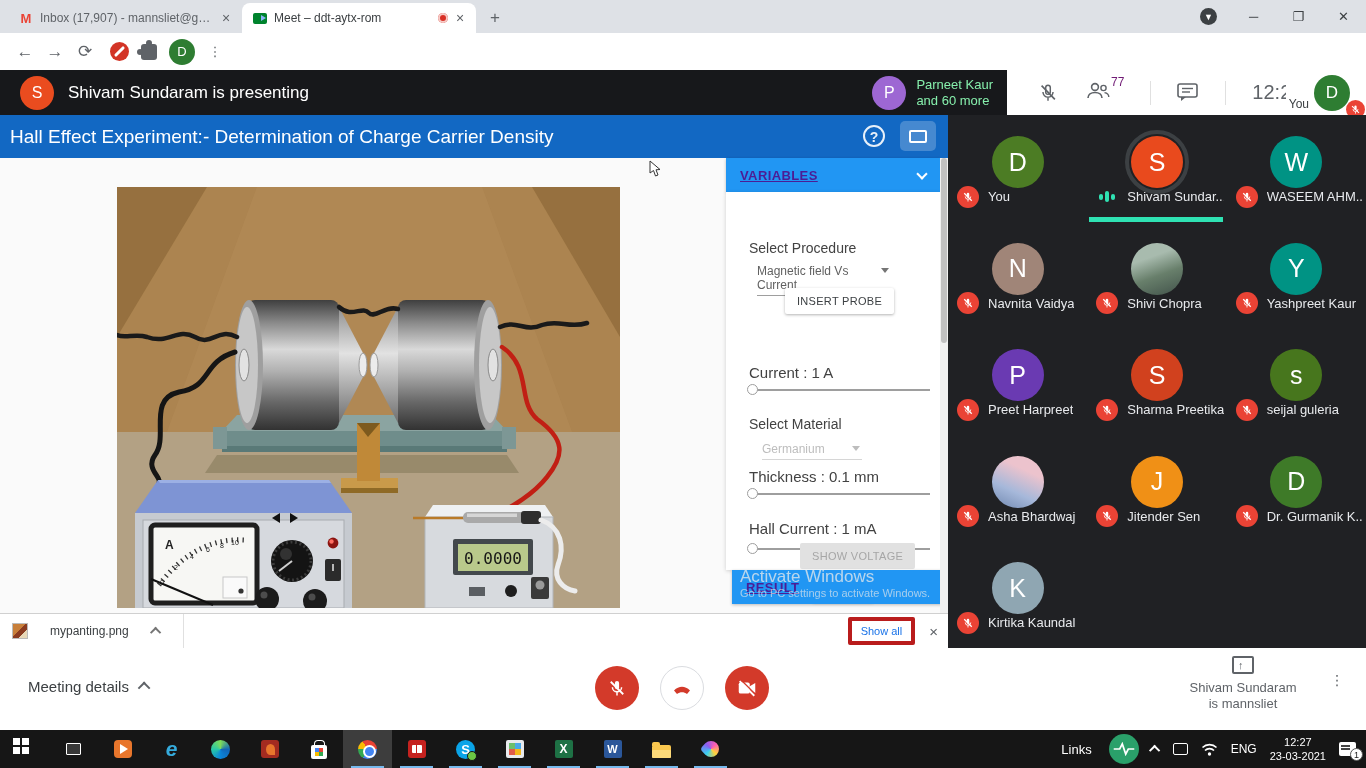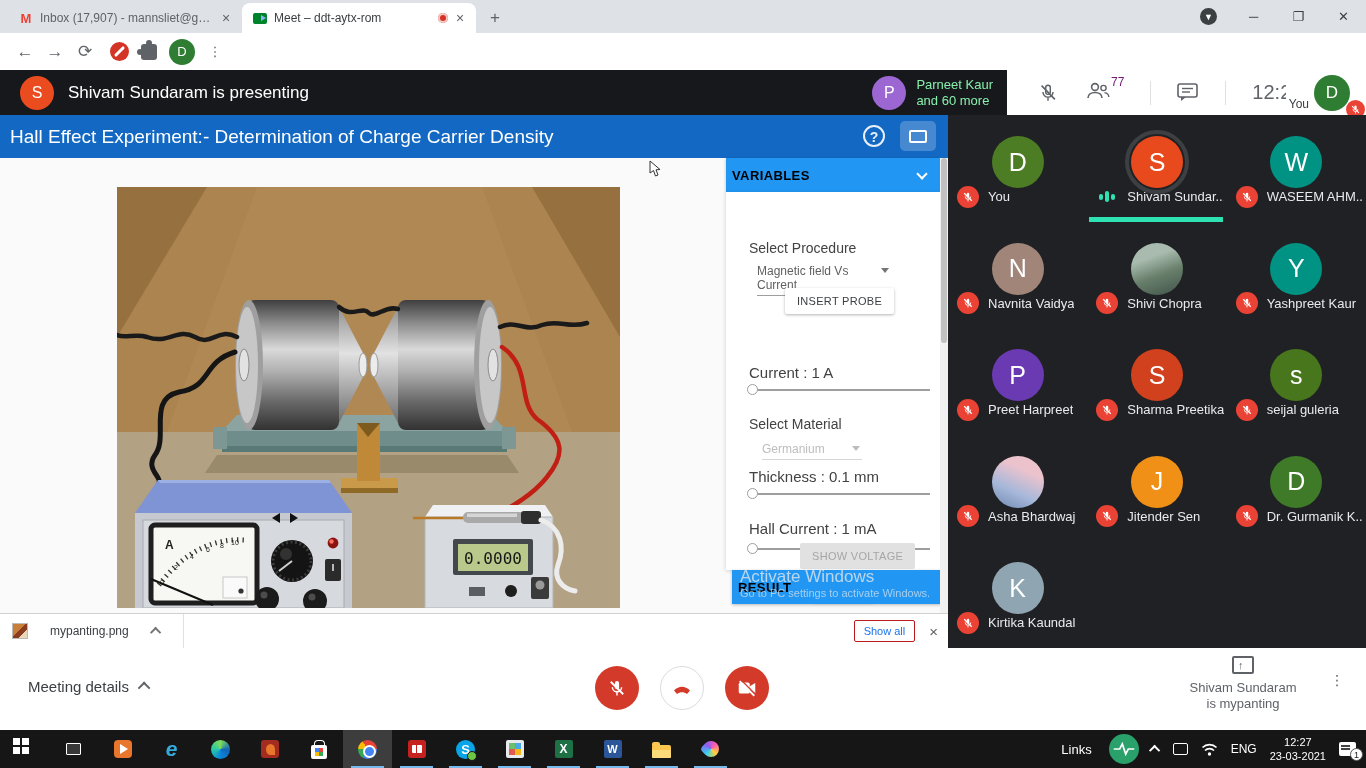--- a/index.html
+++ b/index.html
@@ -61,21 +61,21 @@
   #exphdr .etitle { color:#fff; font-size:19px; margin-left:10px; font-weight:500; }
   #helpicon { position:absolute; left:863px; top:10px; width:22px; height:22px; border:2px solid #fff; border-radius:50%; color:#fff; font-size:14px; font-weight:bold; text-align:center; line-height:20px; opacity:.9; }
   #fsbtn { position:absolute; left:900px; top:6px; width:36px; height:30px; background:rgba(255,255,255,.22); border-radius:5px; display:flex; align-items:center; justify-content:center; }
   #fsbtn i { display:block; width:18px; height:13px; border:2px solid #fff; border-radius:2px; }
 
   
   #scene { position:absolute; left:117px; top:72px; width:503px; height:421px; }
 
   
   #vpanel { position:absolute; left:726px; top:43px; width:214px; }
-  .bluebar { height:34px; background:#2196f3; display:flex; align-items:center; color:#000000; font-size:13px; font-weight:bold; letter-spacing:.4px; padding:0 6px; box-shadow:0 1px 3px rgba(0,0,0,.25); position:relative; }
+  .bluebar { height:34px; background:#2196f3; display:flex; align-items:center; color:#4c1d95; font-size:13px; font-weight:bold; letter-spacing:.4px; padding:0 14px; box-shadow:0 1px 3px rgba(0,0,0,.25); position:relative;text-decoration:underline; }
   .chev { position:absolute; right:14px; top:12px; width:8px; height:8px; border-right:2px solid #fff; border-bottom:2px solid #fff; transform:rotate(45deg); }
   #vbody { background:#fff; box-shadow:0 1px 4px rgba(0,0,0,.18); padding:0; height:378px; position:relative; }
   .vlabel { position:absolute; left:23px; font-size:14px; color:#424242; font-weight:500; }
   .dd { position:absolute; left:31px; width:134px; font-size:12px; color:#616161; border-bottom:1px solid #9e9e9e; padding-bottom:3px; }
   .dd .ddcaret { position:absolute; right:2px; top:4px; border-left:4px solid transparent; border-right:4px solid transparent; border-top:5px solid #757575; }
   .dd.disabled { color:#bdbdbd; border-bottom-color:#d6d6d6; }
   .dd.disabled .ddcaret { border-top-color:#bdbdbd; }
   .mbtn { position:absolute; background:#fff; border:none; border-radius:2px; box-shadow:0 1px 3px rgba(0,0,0,.3); font-size:11px; color:#3c4043; font-weight:500; letter-spacing:.3px; padding:7px 12px; font-family:inherit; }
   .mbtn.disabled { background:#e1e1e1; color:#a6a6a6; box-shadow:none; }
   .slider { position:absolute; left:23px; width:181px; height:2px; background:#9e9e9e; }
@@ -94,21 +94,21 @@
   #toast .pause { width:8px; height:11px; margin:0 6px 0 8px; border-left:2px solid #9aa0a6; border-right:2px solid #9aa0a6; }
   #toast .stopbtn { background:#1a73e8; color:#fff; border-radius:3px; padding:4px 9px; margin-left:8px; font-size:11px; }
   #toast .hidelink { color:#1a73e8; margin:0 8px 0 10px; }
 
   
   #dlbar { position:absolute; left:0; top:498px; width:948px; height:35px; background:#fff; border-top:1px solid #d0d0d0; display:flex; align-items:center; }
   .dlthumb { width:16px; height:16px; margin-left:12px; background:linear-gradient(135deg,#c87f3a 0 45%,#8a3b20 45% 70%,#e8d8b8 70%); border:1px solid #bbb; }
   .dlname { font-size:12px; color:#3c4043; margin-left:22px; }
   .dlcaret { margin-left:24px; width:8px; height:8px; border-left:2px solid #757575; border-top:2px solid #757575; transform:rotate(45deg) translateY(2px); }
   .dlsep { width:1px; height:35px; background:#e0e0e0; margin-left:22px; }
-  #showall { margin-left:auto; border:1px solid #b91c1c; border-radius:2px; color:#1a73e8; font-size:11px; padding:4px 9px; }
+  #showall { margin-left:auto; border:4px solid #b91c1c; border-radius:2px; color:#1a73e8; font-size:11px; padding:4px 9px; }
   #dlclose { color:#5f6368; font-size:15px; margin:0 10px 0 14px; }
 
   
   #pgrid { left:948px; top:115px; width:418px; height:533px; background:#202124; display:grid; grid-template-columns:repeat(3,1fr); grid-auto-rows:106.6px; position:absolute; }
   .ptile { position:relative; display:flex; flex-direction:column; align-items:center; }
   .pavatar { width:52px; height:52px; border-radius:50%; margin-top:21px; color:#fff; font-size:25px; display:flex; align-items:center; justify-content:center; }
   .pavatar.ring { outline:4px solid #3c4043; outline-offset:2px; }
   .prow { position:absolute; left:9px; bottom:14px; display:flex; align-items:center; gap:9px; width:calc(100% - 12px); }
   .pmute { width:22px; height:22px; border-radius:50%; background:#ea4335; display:flex; align-items:center; justify-content:center; flex:0 0 auto; }
   .pname { color:#e8eaed; font-size:13px; white-space:nowrap; overflow:hidden; }
@@ -655,21 +655,21 @@
     <svg width="22" height="22" viewBox="0 0 24 24">
         <rect x="3" y="6" width="12" height="12" rx="2" fill="#fff"></rect>
         <path d="M15 10l6-3.5v11L15 14z" fill="#fff"></path>
         <line x1="4" y1="4.5" x2="20" y2="20.5" stroke="#fff" stroke-width="2.2"></line>
         <line x1="5.6" y1="3.2" x2="21.6" y2="19.2" stroke="#d33a2a" stroke-width="1.4"></line>
       </svg>
   </div>
   <div id="presentstatus">
     <span id="presenticon"></span>
     <span>Shivam Sundaram</span><br>
-    <span>is mypanting</span>
+    <span>is mannsliet</span>
   </div>
   <div id="morebtn">⋮</div>
 </div>
 
 <div class="abs" id="taskbar">
   <div id="tbicons" style="display:flex;">
       <div class="tbslot">
         <span class="tbi tb-start"></span>
       </div>
       <div class="tbslot">

